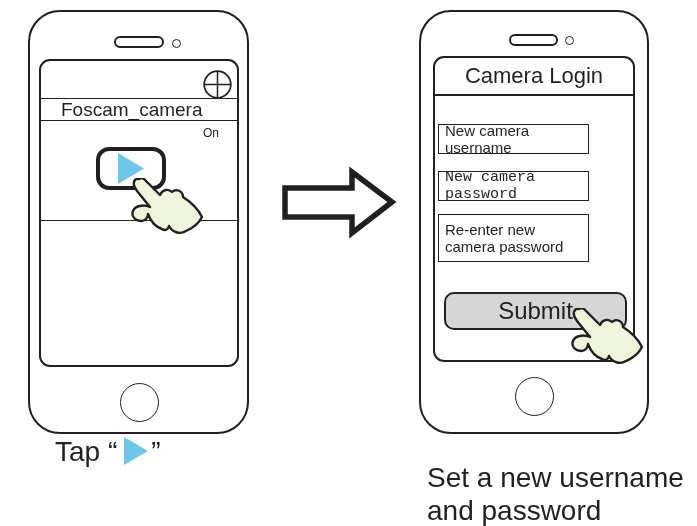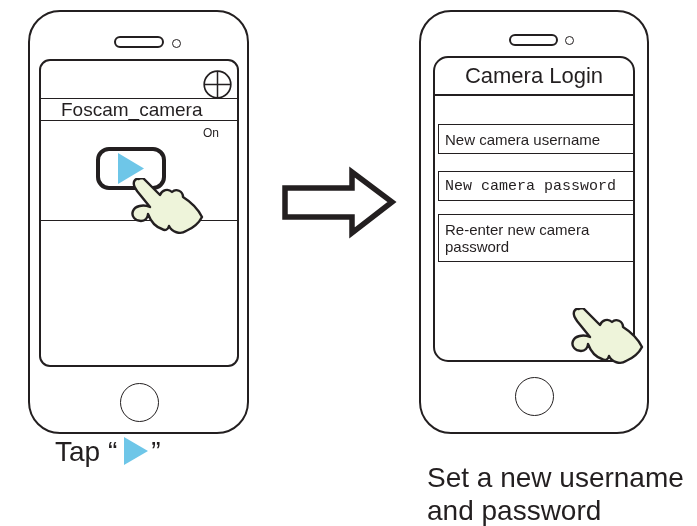--- a/index.html
+++ b/index.html
@@ -45,21 +45,21 @@
   .play-btn{
     position:absolute;left:55px;top:26px;width:70px;height:43px;
     border:4px solid var(--outline);border-radius:13px;background:#fff;
     box-sizing:border-box;display:flex;align-items:center;justify-content:center;
     padding:0;cursor:pointer;
   }
   
   .rp-titlebar{position:absolute;left:0;top:0;width:100%;height:38px;border-bottom:2px solid var(--outline);box-sizing:border-box;
     display:flex;align-items:center;justify-content:center;font-size:22px;}
   .field{
-    position:absolute;left:3px;width:209px;border:1.5px solid var(--outline);
+    position:absolute;left:3px;width:151px;border:1.5px solid var(--outline);
     box-sizing:border-box;background:#fff;display:flex;align-items:center;
     font-size:15px;line-height:17px;padding-left:6px;padding-right:4px;cursor:text;
   }
   .submit-btn{
     position:absolute;left:9px;top:234px;width:183px;height:38px;
     border:2px solid var(--outline);border-radius:10px;background:var(--submit-bg);
     box-sizing:border-box;display:flex;align-items:center;justify-content:center;
     font-size:24px;font-family:"Liberation Sans",sans-serif;color:var(--outline);
     padding:0;cursor:pointer;
   }
@@ -110,35 +110,38 @@
   </div>
 
   <svg class="arrow" style="left:278px;top:166px;" width="120" height="73" viewBox="0 0 120 73">
     <polygon points="7,22 74,22 74,6 114,36 74,67 74,51 7,51"></polygon>
   </svg>
 
   <div class="phone" style="left:419px;top:10px;width:230px;height:424px;">
     <div class="speaker" style="left:88px;top:22px;width:49px;height:12px;"></div>
     <div class="cam-dot" style="left:144px;top:24px;width:9px;height:9px;"></div>
 
-    <div class="screen" style="left:12px;top:44px;width:202px;height:306px;border-radius:15px;">
+    <div class="screen" style="left:12px;top:44px;width:202px;height:306px;">
       <div class="rp-titlebar">
         <span>Camera Login</span>
       </div>
 
       <div class="field" style="top:66px;height:30px;" role="textbox">
         <span>New camera username</span>
       </div>
       <div class="field" style="top:113px;height:30px;font-family:Liberation Mono, monospace;" role="textbox">
         <span>New camera password</span>
       </div>
       <div class="field" style="top:156px;height:48px;" role="textbox">
         <span>Re-enter new camera password</span>
       </div>
 
+      <button class="submit-btn">
+        <span>Submit</span>
+      </button>
     </div>
 
     <div class="home-btn" style="left:94px;top:365px;width:39px;height:39px;"></div>
   </div>
 
   <svg class="hand" style="left:128px;top:178px;" width="80" height="58" viewBox="0 0 80 58">
     <path d="M11,1 C8,0 5,3 6,7 C6,9 8,11 9,13 L22,29 C15,26 7,28 5,33 C3,38 7,43 13,43 C17,43 20,40 20,36 C23,44 28,49 34,51 C37,53 40,52 41,48 C44,54 52,57 58,53 C65,50 71,45 74,39 C70,31 63,24 55,19 C55,13 48,10 44,14 C40,10 34,12 32,17 L15,0 C14,0 12,0 11,1 Z"></path>
   </svg>
   <svg class="hand" style="left:568px;top:308px;" width="80" height="58" viewBox="0 0 80 58">
     <path d="M11,1 C8,0 5,3 6,7 C6,9 8,11 9,13 L22,29 C15,26 7,28 5,33 C3,38 7,43 13,43 C17,43 20,40 20,36 C23,44 28,49 34,51 C37,53 40,52 41,48 C44,54 52,57 58,53 C65,50 71,45 74,39 C70,31 63,24 55,19 C55,13 48,10 44,14 C40,10 34,12 32,17 L15,0 C14,0 12,0 11,1 Z"></path>

